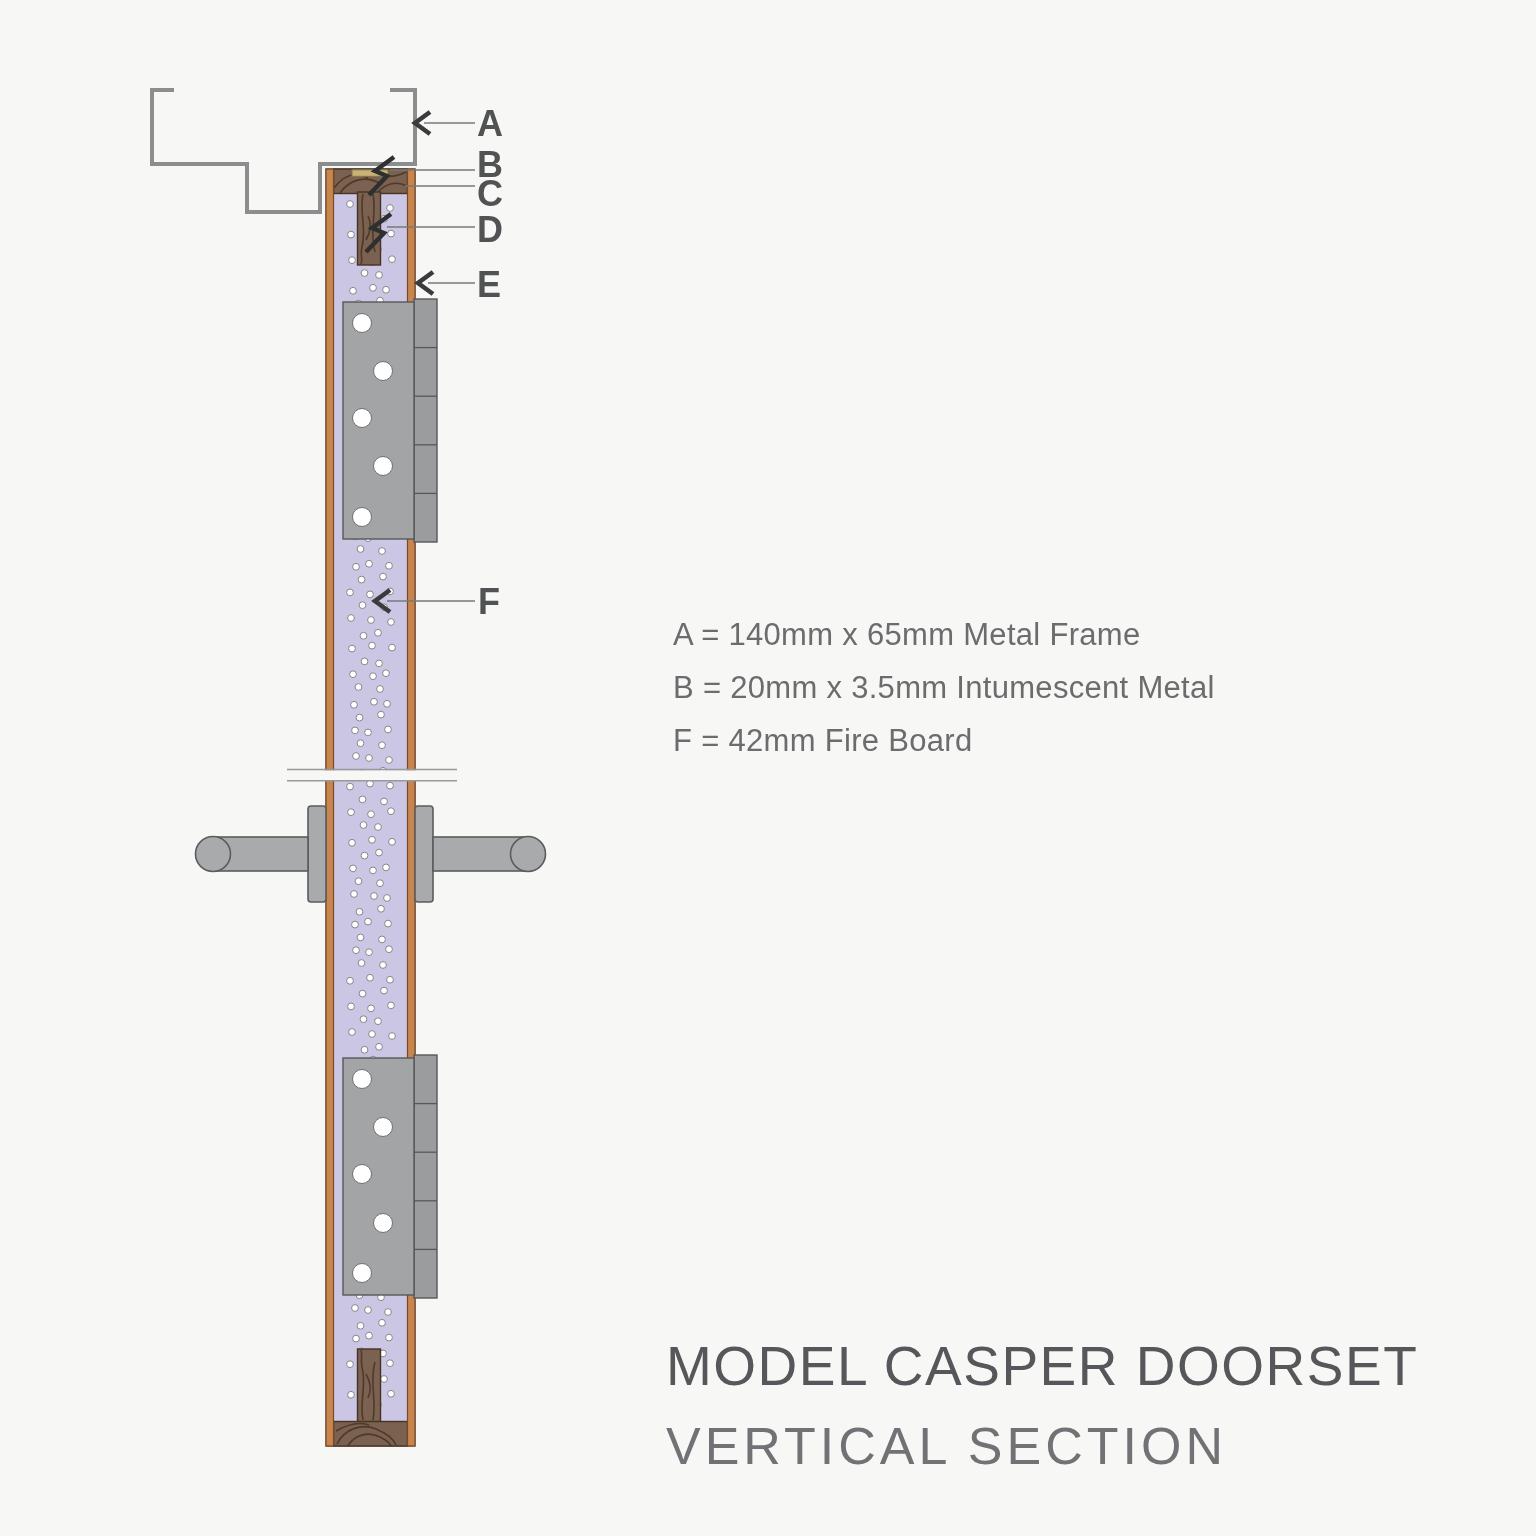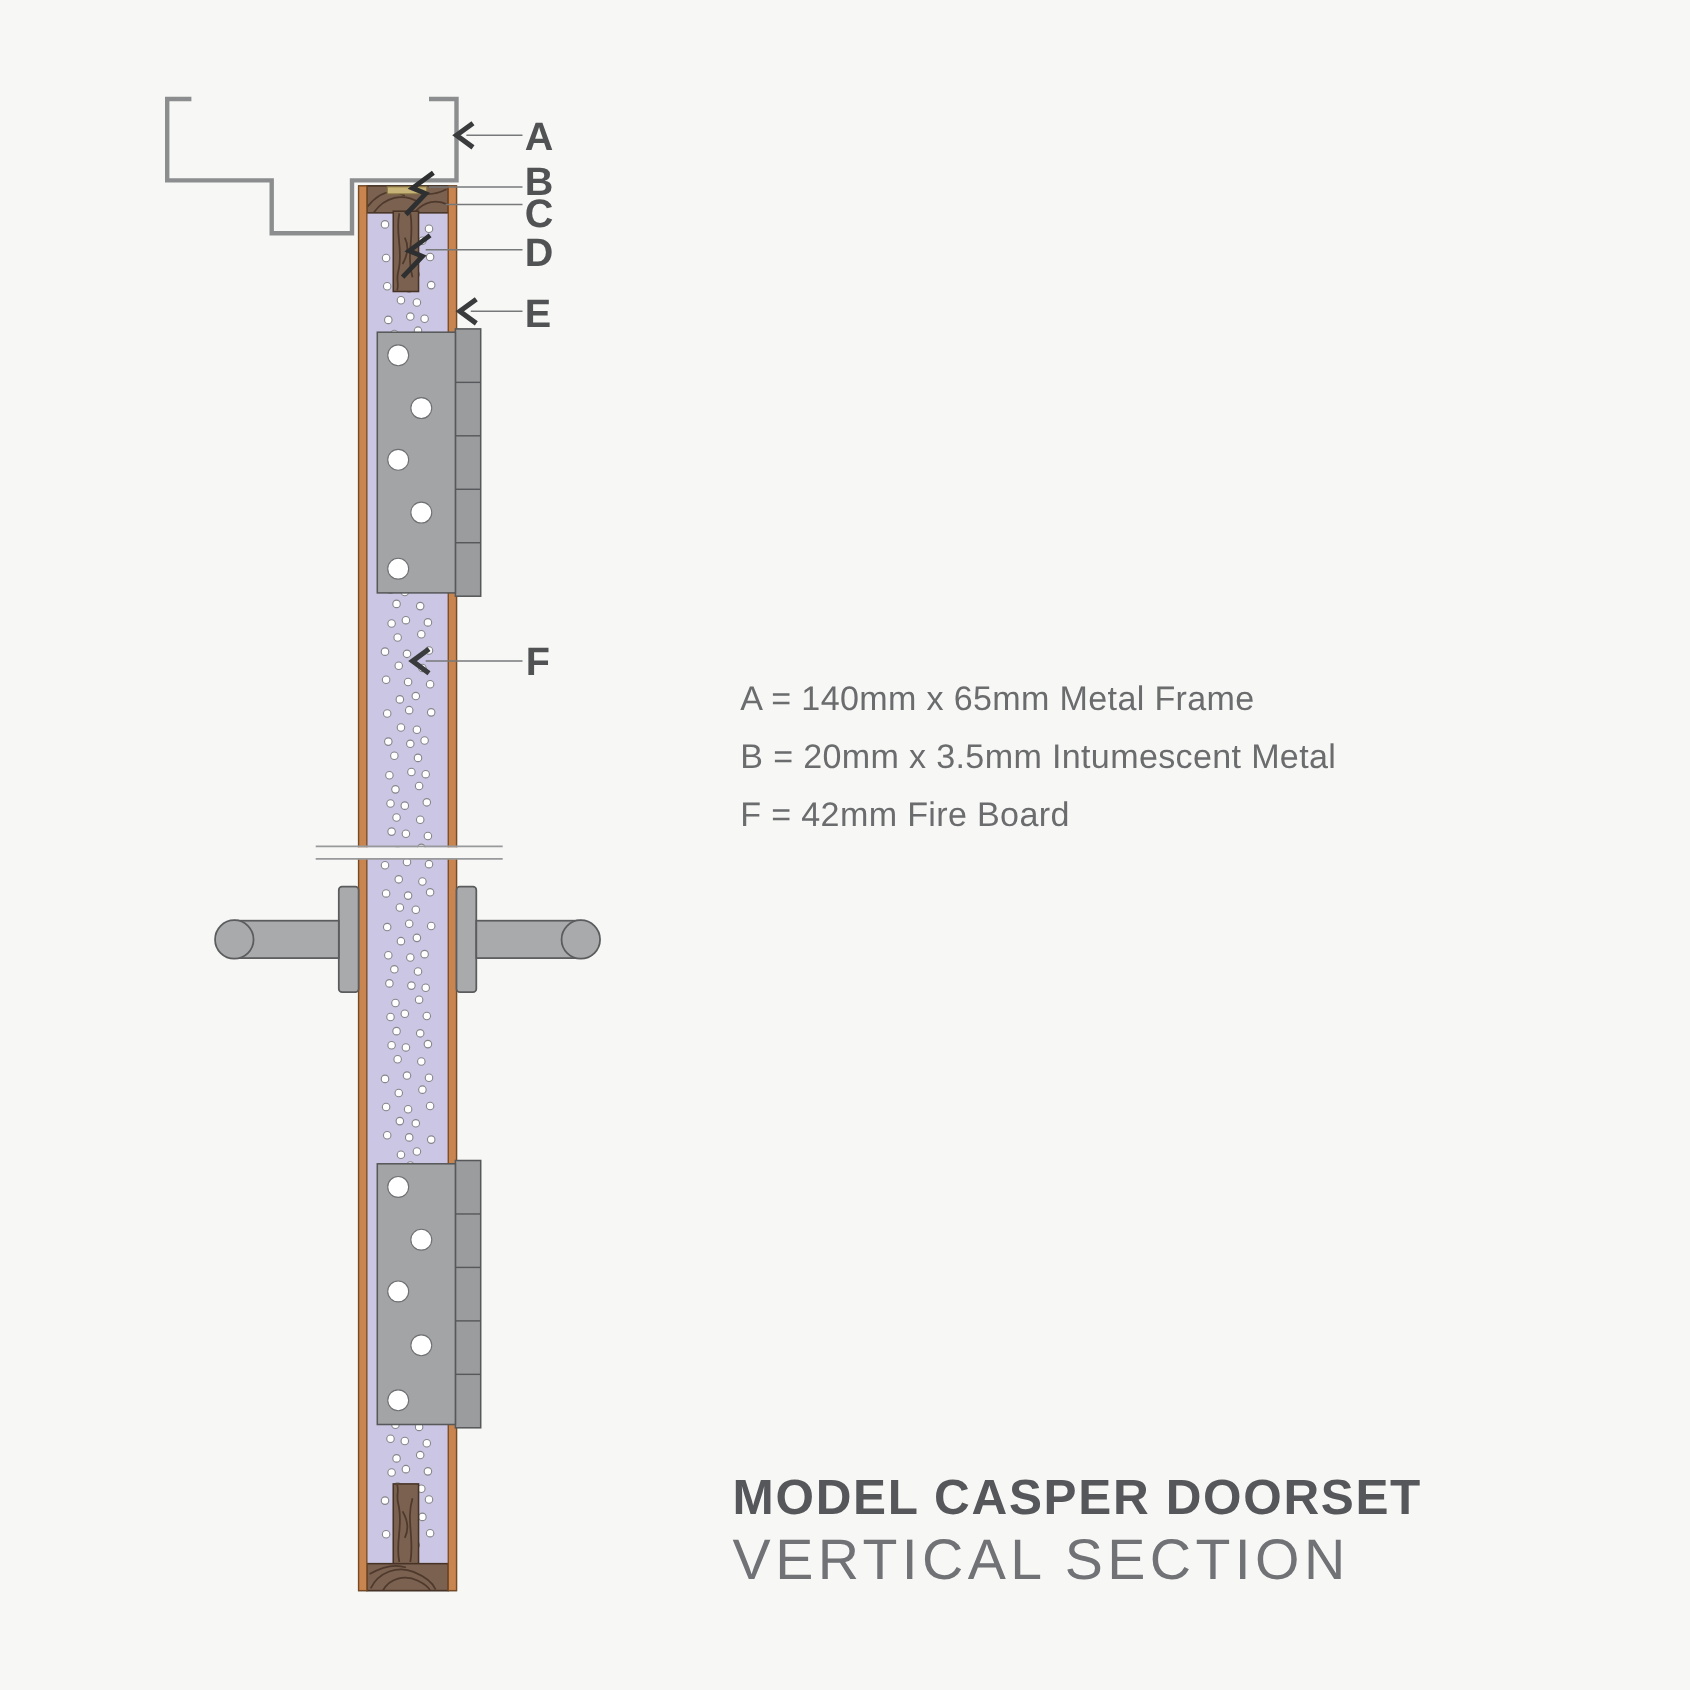--- a/index.html
+++ b/index.html
@@ -34,22 +34,22 @@
   .chev{stroke:var(--arrow);stroke-width:4.6;fill:none;stroke-linecap:butt;stroke-linejoin:miter;}
   .bolt{stroke:#2E2F31;stroke-width:4.4;fill:none;stroke-linejoin:miter;}
   .brk{fill:var(--bg);}
   .brkline{stroke:var(--break);stroke-width:1.6;}
   .lbl{font-family:"Liberation Sans",sans-serif;font-weight:800;font-size:36px;fill:var(--label);}
   .legend{
     position:absolute;left:673px;top:608px;color:var(--legend);
     font-size:31px;font-weight:500;line-height:53px;letter-spacing:.3px;white-space:nowrap;
   }
   .titleblock{position:absolute;left:666px;top:1336px;white-space:nowrap;}
-  .title-main{font-size:45px;font-weight:700;color:var(--title);letter-spacing:1.5px;line-height:1.1;}
-  .title-sub{font-size:52px;font-weight:300;color:var(--subtitle);letter-spacing:4px;line-height:1.1;margin-top:4px;}
+  .title-main{font-size:55px;font-weight:400;color:var(--title);letter-spacing:1.5px;line-height:1.1;}
+  .title-sub{font-size:52px;font-weight:300;color:var(--subtitle);letter-spacing:4px;line-height:1.1;margin-top:21px;}
 </style>
 </head>
 <body>
 
 <svg width="1536" height="1536" viewBox="0 0 1536 1536">
 
   <polyline class="frame-line" points="174,90 152,90 152,164 247,164 247,212 320,212 320,164 415,164 415,90 390,90"></polyline>
 
   <g>
     <rect class="core" x="326" y="169" width="89" height="1277"></rect>

